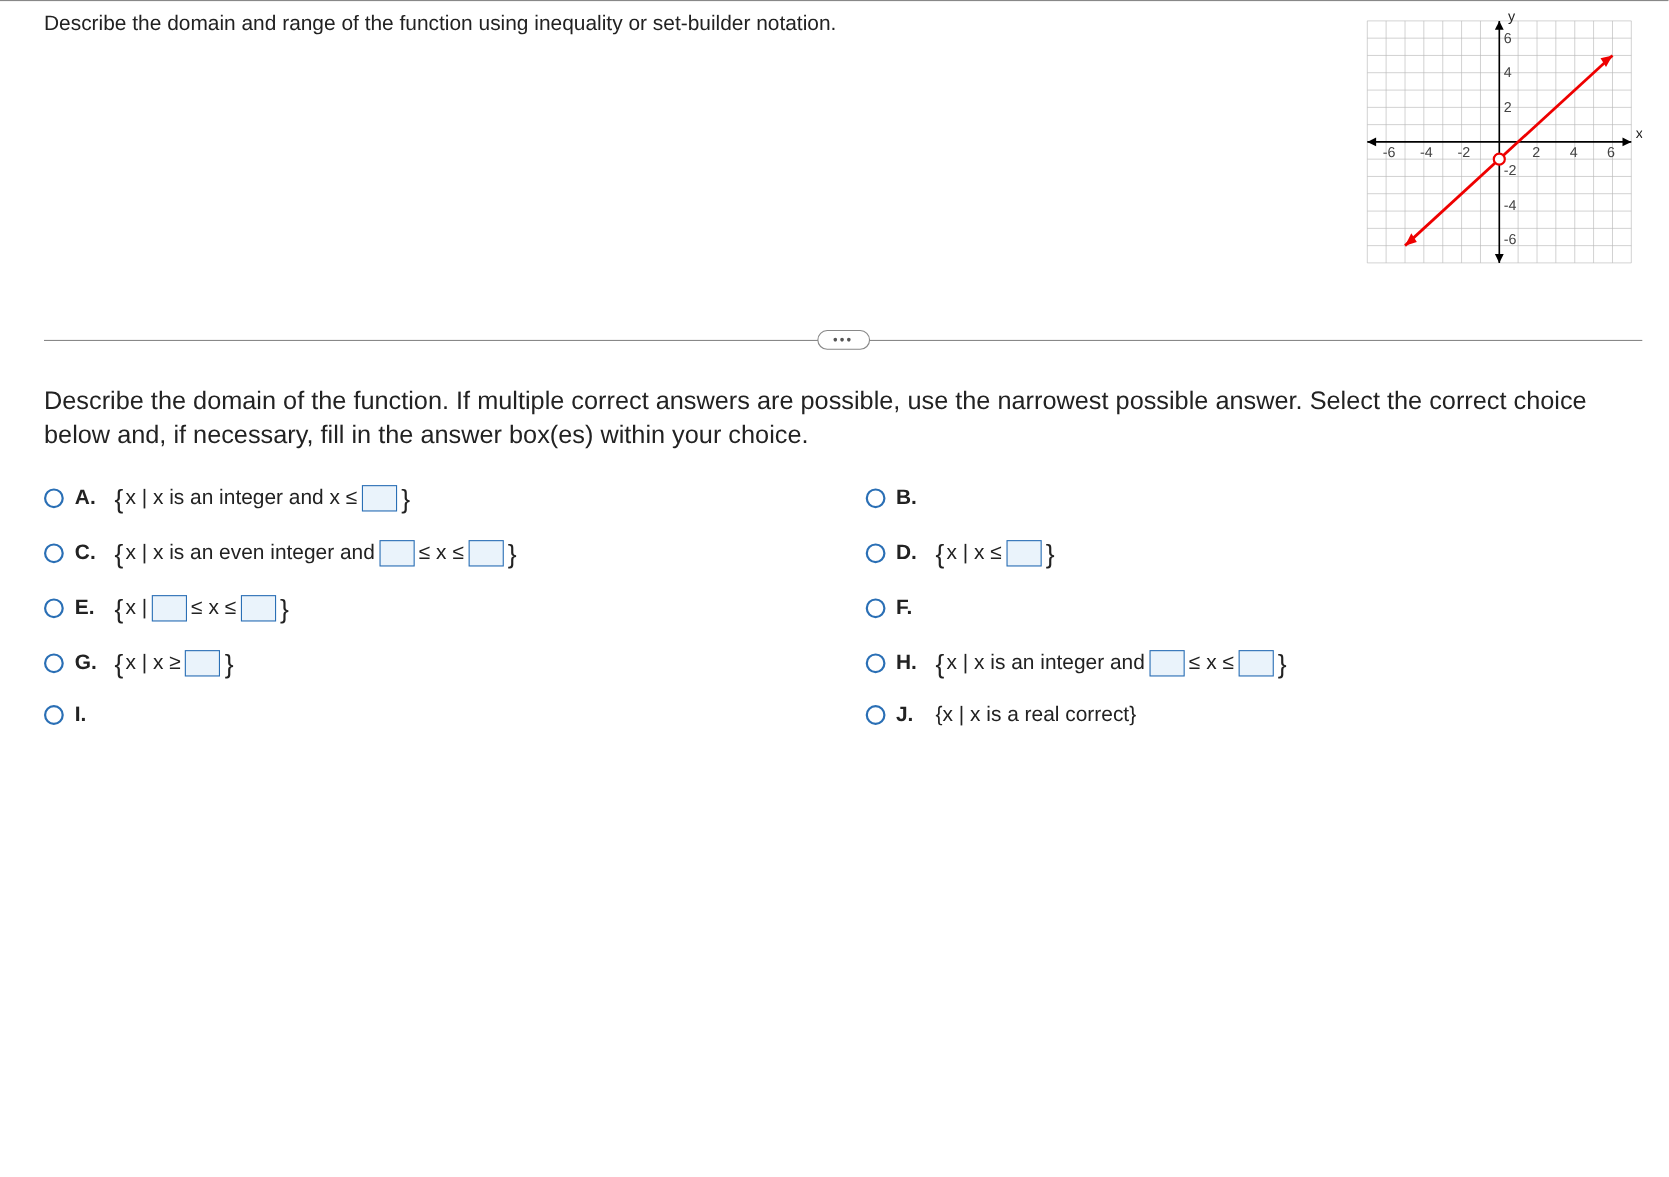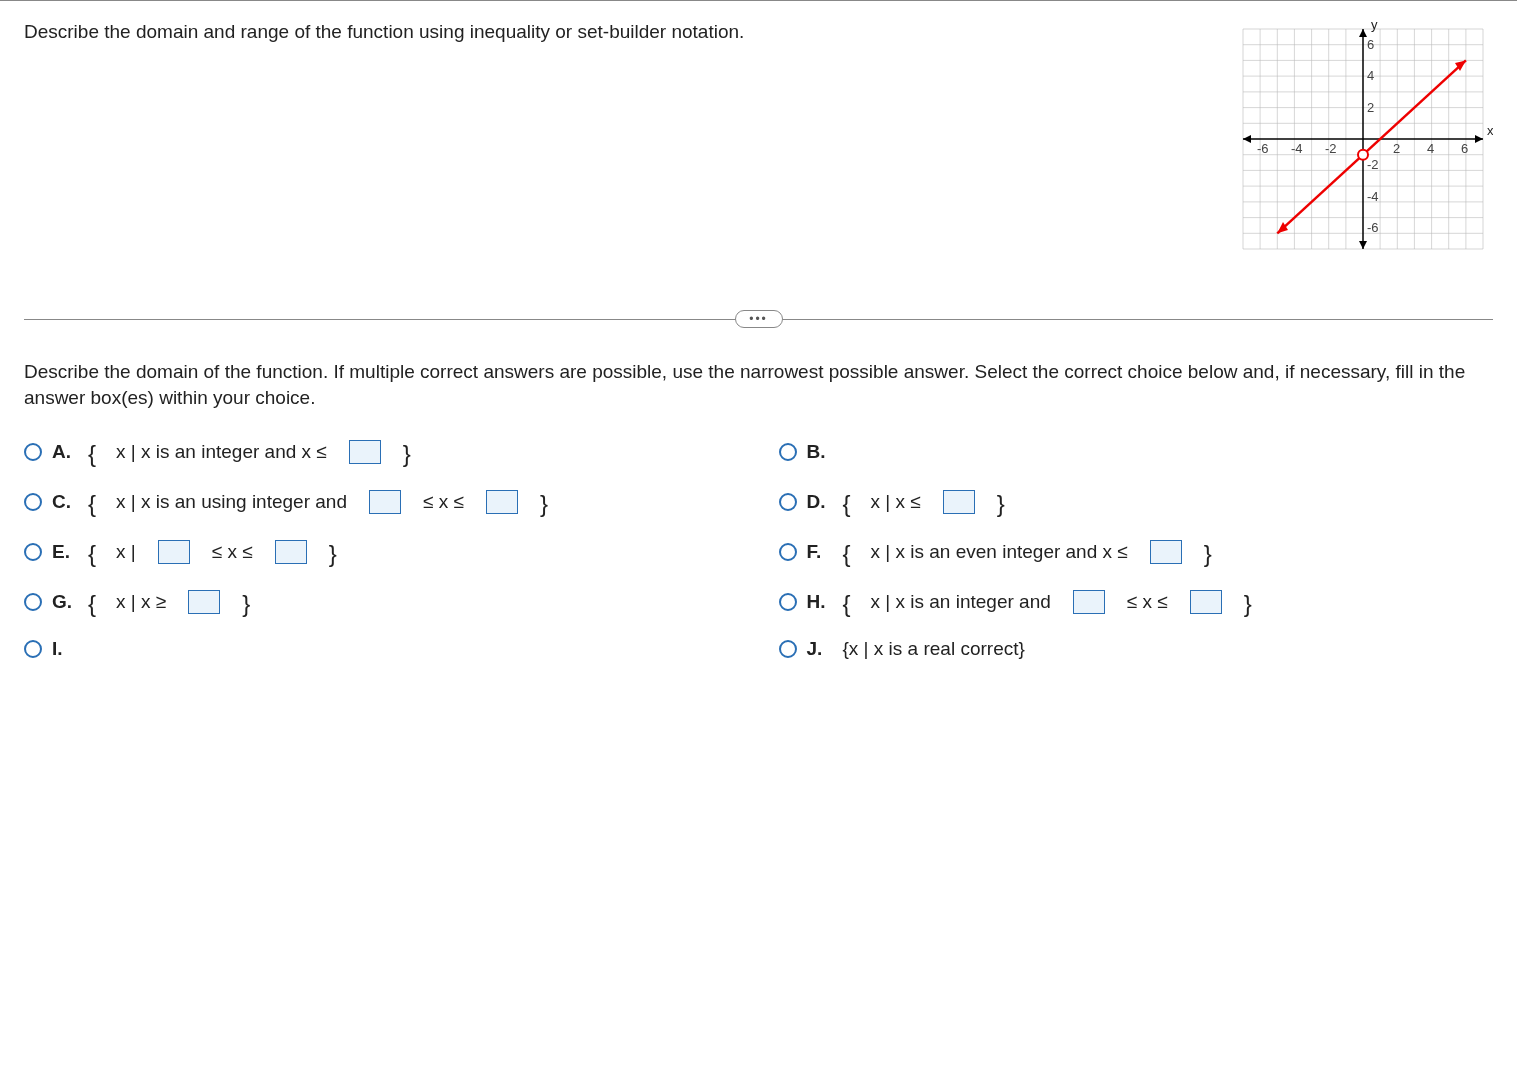--- a/index.html
+++ b/index.html
@@ -5,41 +5,41 @@
   * { box-sizing: border-box; }
   body {
     margin: 0;
     font-family: Arial, Helvetica, sans-serif;
     font-size: 19px;
     color: #222;
     background: #fff;
     width: 1517px;
   }
   .top-rule { border-top: 1px solid #888; }
-  .content { padding: 20px 24px 20px 24px; }
+  .content { padding: 10px 24px 20px 24px; margin-left: 16px; }
   .q-header { display: flex; align-items: flex-start; }
   .q-text { flex: 1; padding-right: 20px; }
   .graph-wrap { position: relative; width: 260px; height: 240px; margin-top: -2px; }
   .divider-row { position: relative; height: 20px; margin: 50px 0 30px 0; }
   .divider-line { border-top: 1px solid #888; position: absolute; top: 50%; left: 0; right: 0; }
   .divider-pill {
     position: absolute; left: 50%; top: 50%; transform: translate(-50%, -50%);
     background: #fff; border: 1px solid #888; border-radius: 10px;
     width: 48px; height: 18px; display: flex; align-items: center; justify-content: center;
     font-size: 12px; color: #555; letter-spacing: 2px; cursor: pointer;
   }
-  .instr { margin-bottom: 28px; font-size: 19px; line-height: 1.35; }
+  .instr { margin-bottom: 28px; font-size: 23px; line-height: 1.35; }
   .choices { display: grid; grid-template-columns: 1fr 1fr; column-gap: 40px; row-gap: 22px; }
   .choice { display: flex; align-items: center; gap: 10px; }
   .radio {
     width: 18px; height: 18px; border: 2px solid #2a6fb5; border-radius: 50%;
     flex-shrink: 0; background: #fff;
   }
   .choice-letter { font-weight: bold; margin-right: 6px; min-width: 20px; }
-  .choice-body { display: flex; align-items: center; flex-wrap: wrap; gap: 20px; }
+  .choice-body { display: flex; align-items: center; flex-wrap: wrap; gap: 2px; }
   .brace-l::before { content: "{"; font-size: 24px; position: relative; top: 2px; }
   .brace-r::after { content: "}"; font-size: 24px; position: relative; top: 2px; }
   .answer-box {
     display: inline-block; width: 32px; height: 24px;
     border: 1px solid #2a6fb5; background: #eaf3fb;
     vertical-align: middle; margin: 0 2px;
   }
   svg { display: block; }
   .axis-label { font-size: 13px; fill: #222; }
   .tick-label { font-size: 13px; fill: #444; }
@@ -147,21 +147,21 @@
     <div class="choice">
       <span class="radio"></span>
       <span class="choice-letter">B.</span>
     </div>
 
     <div class="choice">
       <span class="radio"></span>
       <span class="choice-letter">C.</span>
       <span class="choice-body">
         <span class="brace-l"></span>
-        <span>x | x is an using integer and </span>
+        <span>x | x is an even integer and </span>
         <span class="answer-box"></span>
         <span> ≤ x ≤ </span>
         <span class="answer-box"></span>
         <span class="brace-r"></span>
       </span>
     </div>
 
     <div class="choice">
       <span class="radio"></span>
       <span class="choice-letter">D.</span>
@@ -182,26 +182,20 @@
         <span class="answer-box"></span>
         <span> ≤ x ≤ </span>
         <span class="answer-box"></span>
         <span class="brace-r"></span>
       </span>
     </div>
 
     <div class="choice">
       <span class="radio"></span>
       <span class="choice-letter">F.</span>
-      <span class="choice-body">
-        <span class="brace-l"></span>
-        <span>x | x is an even integer and x ≤</span>
-        <span class="answer-box"></span>
-        <span class="brace-r"></span>
-      </span>
     </div>
 
     <div class="choice">
       <span class="radio"></span>
       <span class="choice-letter">G.</span>
       <span class="choice-body">
         <span class="brace-l"></span>
         <span>x | x ≥</span>
         <span class="answer-box"></span>
         <span class="brace-r"></span>

